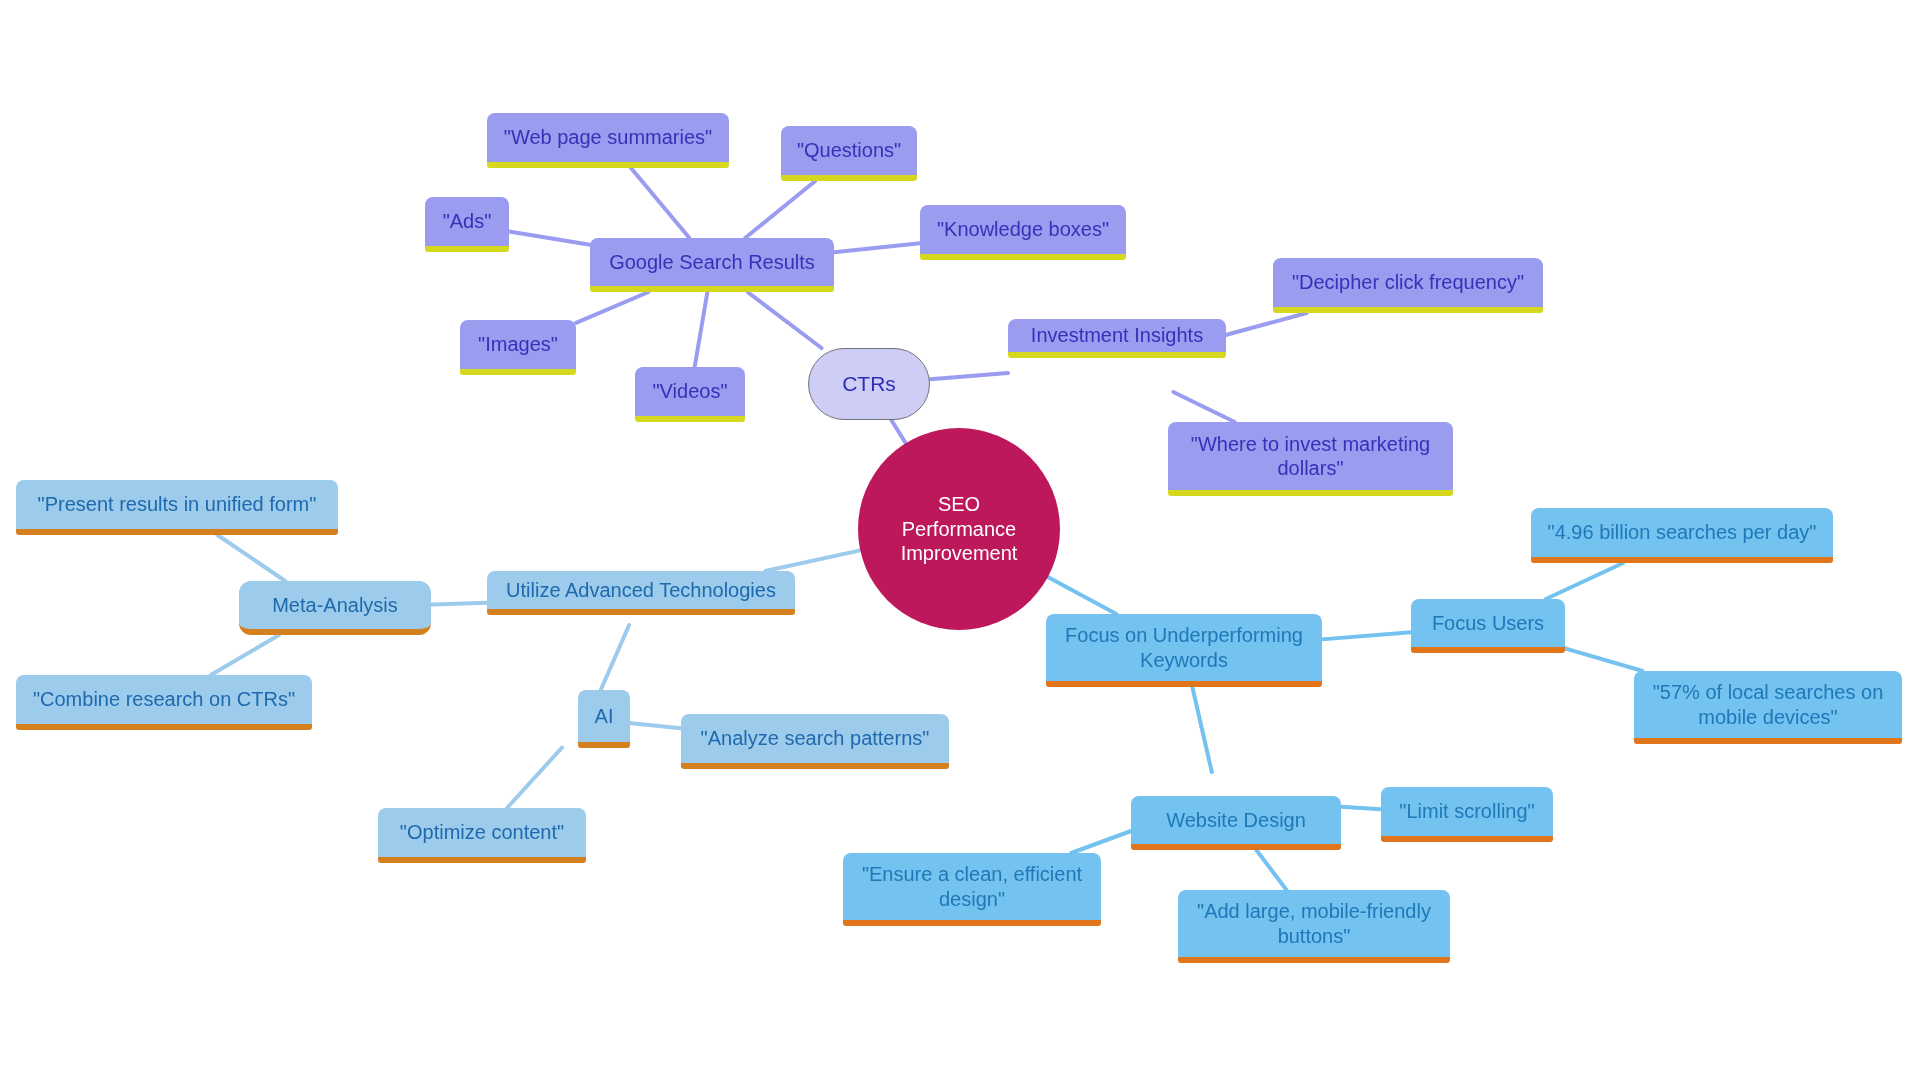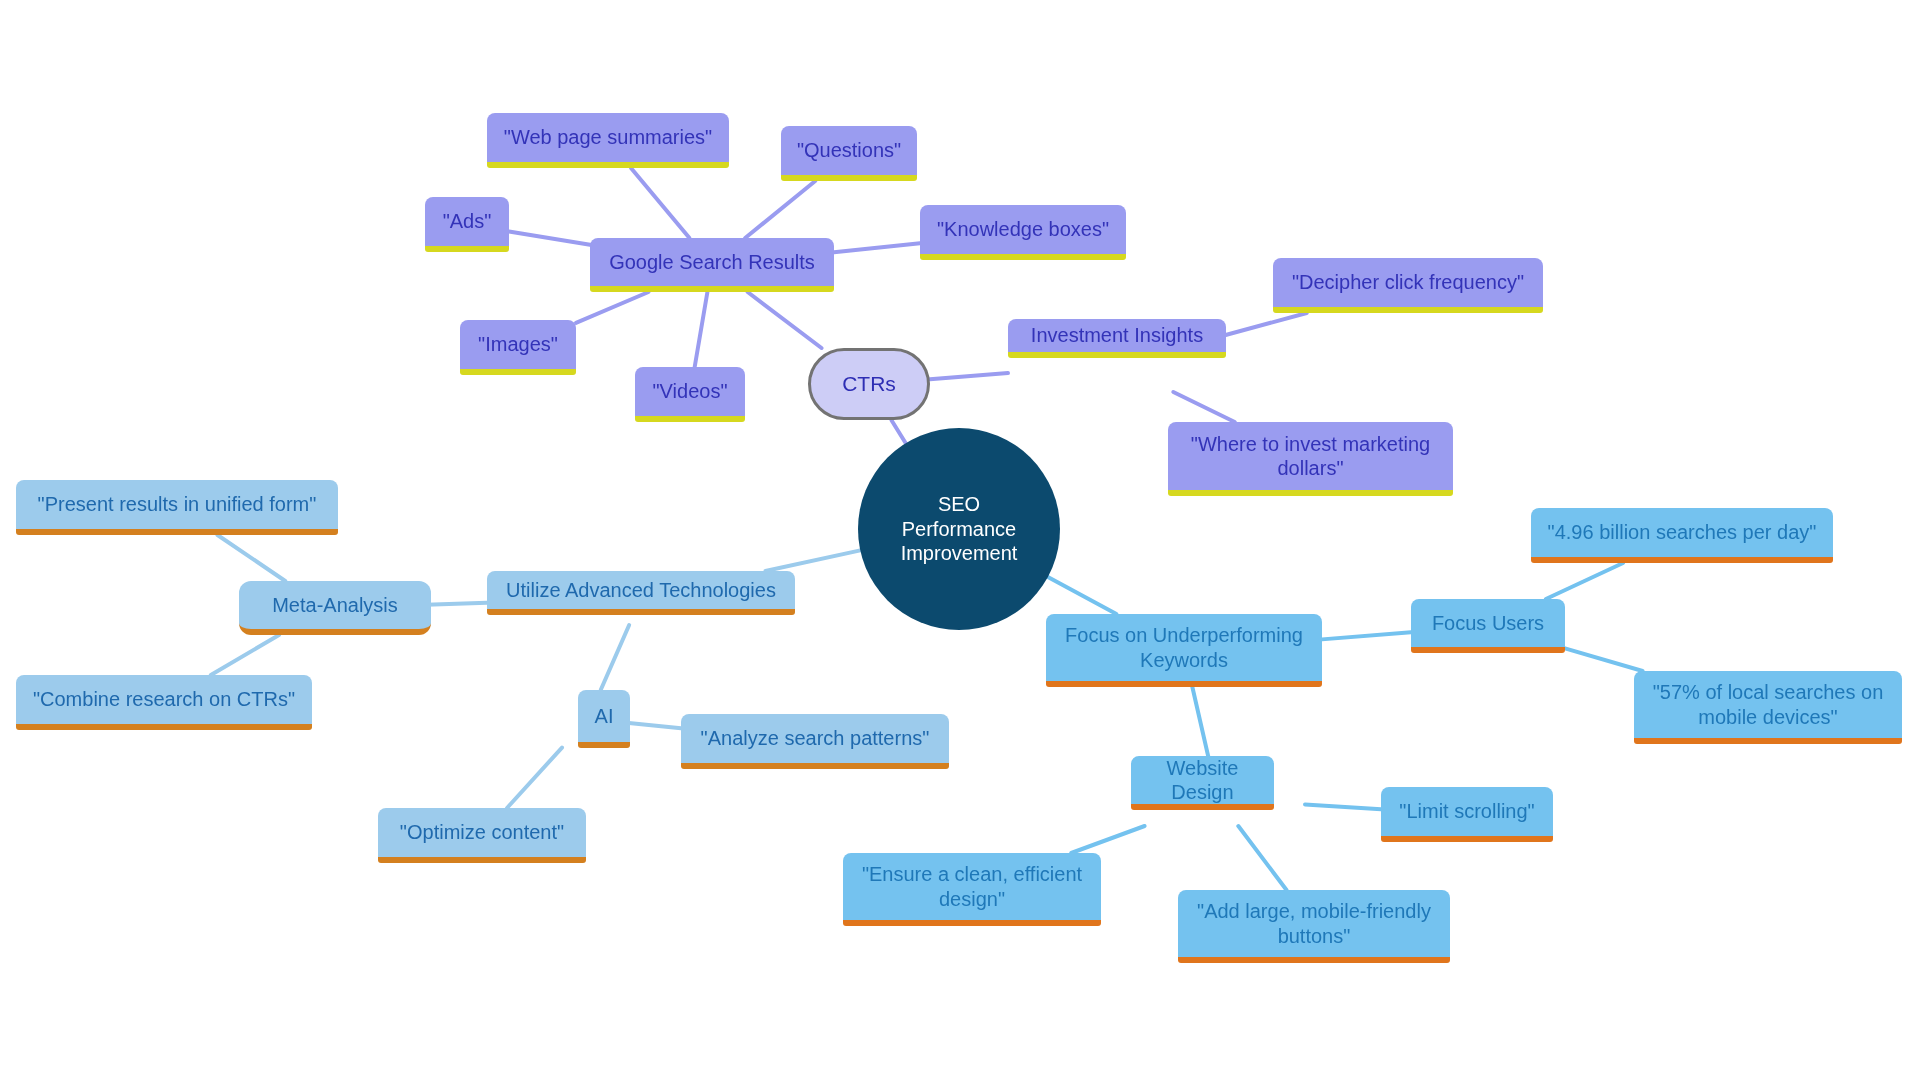--- a/index.html
+++ b/index.html
@@ -31,30 +31,30 @@
     justify-content: center;
     text-align: center;
     line-height: 1.22;
     padding: 6px 14px;
     border-radius: 8px;
     white-space: pre-line;
   }
   
   .node.root {
     border-radius: 50%;
-    background: #0c4a6e;
+    background: #be185d;
     color: #ffffff;
     font-size: 20px;
     padding: 0 24px;
   }
   
   .node.pill {
     border-radius: 999px;
     background: #cdcdf6;
-    border: 3px solid #737373;
+    border: 1px solid #737373;
     color: #2e2eb4;
     font-size: 21px;
   }
   
   .node.purple {
     background: #9a9cf0;
     color: #3333b8;
     font-size: 20px;
     border-bottom: 6px solid #d6d81f;
     border-radius: 8px 8px 3px 3px;
@@ -129,20 +129,20 @@
       <div class="node blue-mid" style="left: 16px; top: 675px; width: 296px; height: 55px;">"Combine research on CTRs"</div>
       <div class="node blue-mid" style="left: 578px; top: 690px; width: 52px; height: 58px;">AI</div>
       <div class="node blue-mid" style="left: 681px; top: 714px; width: 268px; height: 55px;">"Analyze search patterns"</div>
       <div class="node blue-mid" style="left: 378px; top: 808px; width: 208px; height: 55px;">"Optimize content"</div>
       <div class="node blue-bright" style="left: 1046px; top: 614px; width: 276px; height: 73px;">Focus on Underperforming
 Keywords</div>
       <div class="node blue-bright" style="left: 1411px; top: 599px; width: 154px; height: 54px;">Focus Users</div>
       <div class="node blue-bright" style="left: 1531px; top: 508px; width: 302px; height: 55px;">"4.96 billion searches per day"</div>
       <div class="node blue-bright" style="left: 1634px; top: 671px; width: 268px; height: 73px;">"57% of local searches on
 mobile devices"</div>
-      <div class="node blue-bright" style="left: 1131px; top: 756px; width: 143px; height: 54px;">Website Design</div>
+      <div class="node blue-bright" style="left: 1131px; top: 796px; width: 210px; height: 54px;">Website Design</div>
       <div class="node blue-bright" style="left: 1381px; top: 787px; width: 172px; height: 55px;">"Limit scrolling"</div>
       <div class="node blue-bright" style="left: 843px; top: 853px; width: 258px; height: 73px;">"Ensure a clean, efficient
 design"</div>
       <div class="node blue-bright" style="left: 1178px; top: 890px; width: 272px; height: 73px;">"Add large, mobile-friendly
 buttons"</div>
     </div>
 </div>
 
 </body></html>

